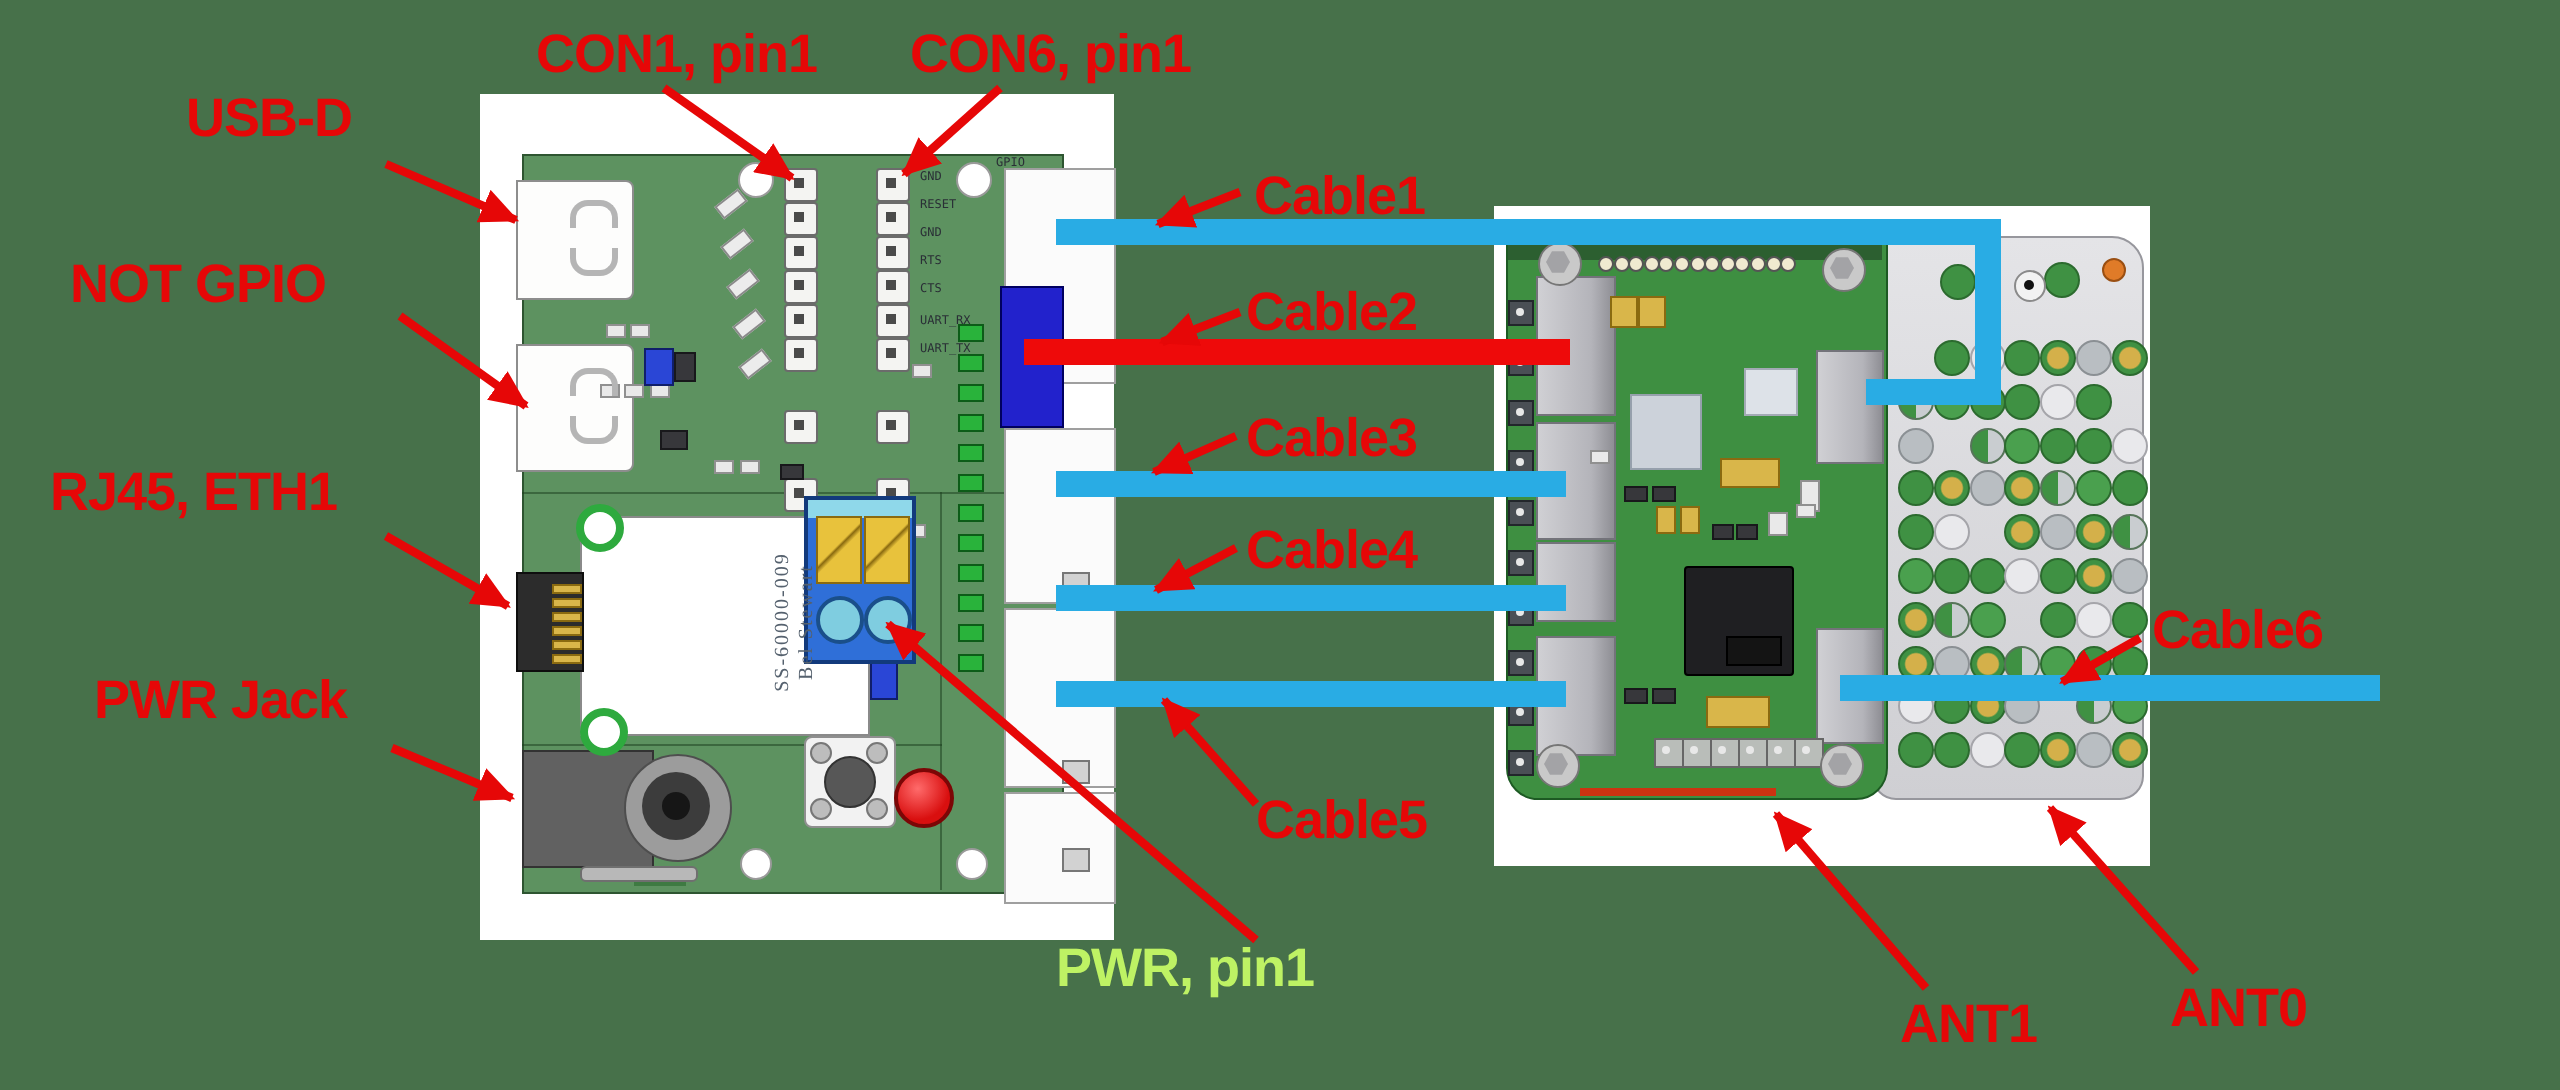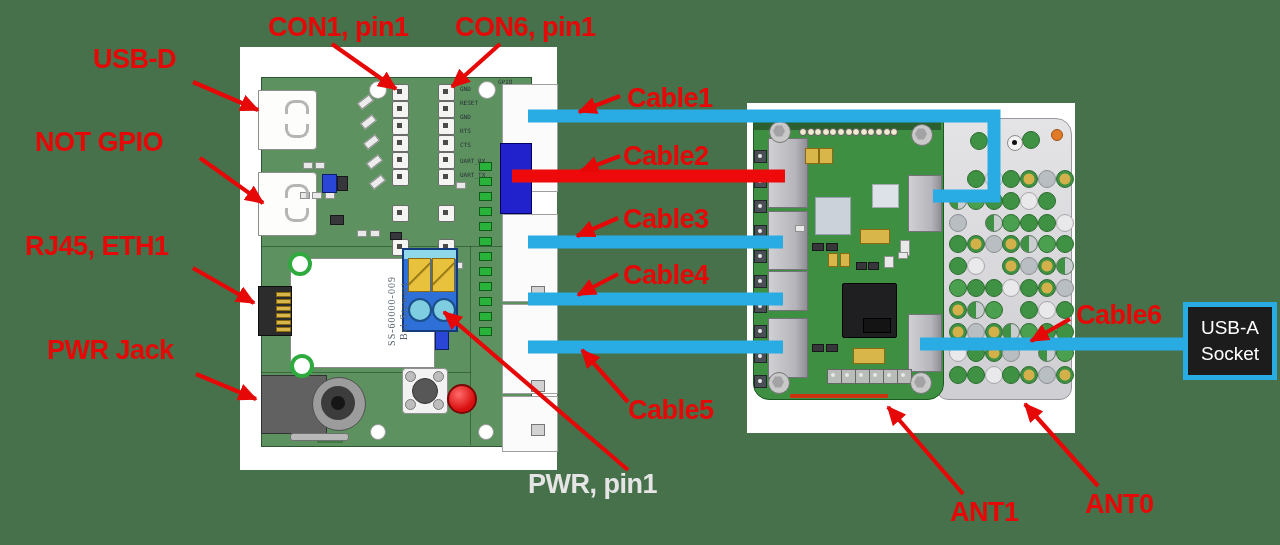--- a/index.html
+++ b/index.html
@@ -365,35 +365,31 @@
         <line x1="618" y1="218" x2="577" y2="236" stroke="#e60707" stroke-width="4.2" marker-end="url(#ah)"></line>
         <line x1="618" y1="274" x2="578" y2="295" stroke="#e60707" stroke-width="4.2" marker-end="url(#ah)"></line>
         <line x1="628" y1="402" x2="582" y2="350" stroke="#e60707" stroke-width="4.2" marker-end="url(#ah)"></line>
         <line x1="628" y1="470" x2="444" y2="312" stroke="#e60707" stroke-width="4.2" marker-end="url(#ah)"></line>
         <line x1="1070" y1="319" x2="1031" y2="341" stroke="#e60707" stroke-width="4.2" marker-end="url(#ah)"></line>
         <line x1="963" y1="494" x2="888" y2="407" stroke="#e60707" stroke-width="4.2" marker-end="url(#ah)"></line>
         <line x1="1098" y1="486" x2="1025" y2="404" stroke="#e60707" stroke-width="4.2" marker-end="url(#ah)"></line>
       </g>
   </svg>
 
-  <div id="usbbox">
-    <div>USB-A</div>
-    <div>Socket</div>
-  </div>
 
   <div id="labels">
       <div class="lbl" style="left: 93px; top: 45px; color: rgb(230, 7, 7);">USB-D</div>
       <div class="lbl" style="left: 35px; top: 128px; color: rgb(230, 7, 7);">NOT GPIO</div>
       <div class="lbl" style="left: 25px; top: 232px; color: rgb(230, 7, 7);">RJ45, ETH1</div>
       <div class="lbl" style="left: 47px; top: 336px; color: rgb(230, 7, 7);">PWR Jack</div>
       <div class="lbl" style="left: 268px; top: 13px; color: rgb(230, 7, 7);">CON1, pin1</div>
       <div class="lbl" style="left: 455px; top: 13px; color: rgb(230, 7, 7);">CON6, pin1</div>
       <div class="lbl" style="left: 627px; top: 84px; color: rgb(230, 7, 7);">Cable1</div>
       <div class="lbl" style="left: 623px; top: 142px; color: rgb(230, 7, 7);">Cable2</div>
       <div class="lbl" style="left: 623px; top: 205px; color: rgb(230, 7, 7);">Cable3</div>
       <div class="lbl" style="left: 623px; top: 261px; color: rgb(230, 7, 7);">Cable4</div>
       <div class="lbl" style="left: 628px; top: 396px; color: rgb(230, 7, 7);">Cable5</div>
-      <div class="lbl" style="left: 528px; top: 470px; color: #e5e5e5;">PWR, pin1</div>
+      <div class="lbl" style="left: 528px; top: 470px; color: #bef264;">PWR, pin1</div>
       <div class="lbl" style="left: 1076px; top: 301px; color: rgb(230, 7, 7);">Cable6</div>
       <div class="lbl" style="left: 950px; top: 498px; color: rgb(230, 7, 7);">ANT1</div>
       <div class="lbl" style="left: 1085px; top: 490px; color: rgb(230, 7, 7);">ANT0</div>
     </div>
 </div>
 
 </body></html>

